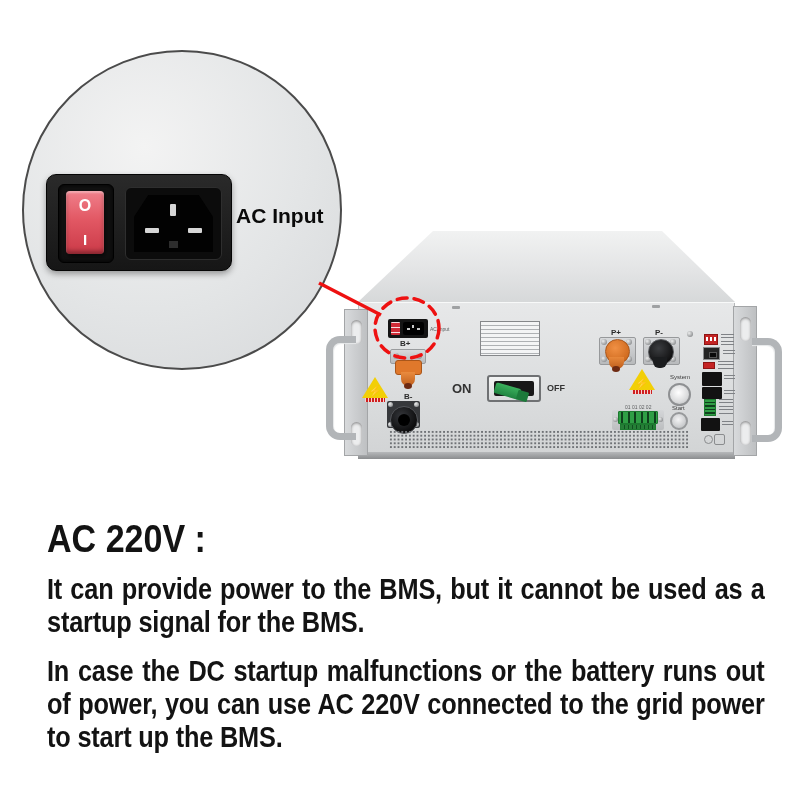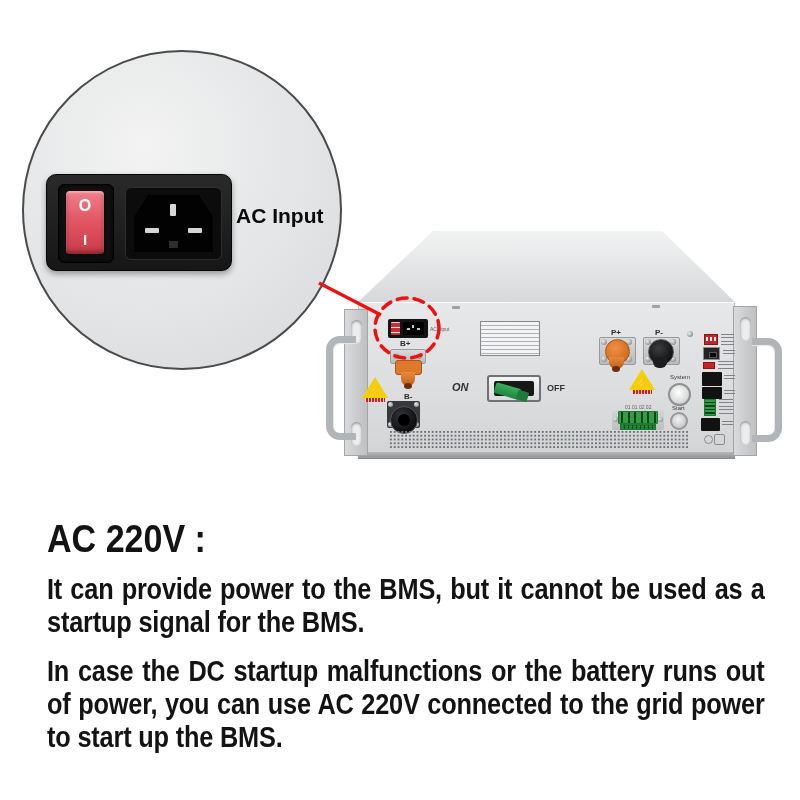--- a/index.html
+++ b/index.html
@@ -173,21 +173,21 @@
     <span class="screw" style="left:27px;top:1px;width:5px;height:5px;"></span>
     <span class="screw" style="left:1px;top:21px;width:5px;height:5px;"></span>
     <span class="screw" style="left:27px;top:21px;width:5px;height:5px;"></span>
   </div>
   <div class="abs" style="left:390px;top:406px;width:26px;height:26px;border-radius:50%;border:1px solid #54565a;background:radial-gradient(circle at 40% 35%, #34363a, #0d0d0e 70%);">
     <span class="abs" style="left:7px;top:7px;width:12px;height:12px;border-radius:50%;background:#000;"></span>
   </div>
 
   <div class="spec-sticker"></div>
 
-  <div class="panel-label" style="left:452px;top:381px;font-size:11px;color:#333;font-style:italic;">ON</div>
+  <div class="panel-label" style="left:452px;top:381px;font-size:13px;color:#333;">ON</div>
   <div class="breaker">
     <div class="breaker-slot"></div>
     <div class="breaker-lever"></div>
     <div class="breaker-tip"></div>
   </div>
   <div class="panel-label" style="left:547px;top:383px;font-size:9px;color:#333;">OFF</div>
 
   <div class="panel-label" style="left:611px;top:328px;font-size:8px;">P+</div>
   <div class="abs" style="left:599px;top:337px;width:35px;height:26px;background:linear-gradient(180deg,#d8dadc,#b8babc);border:1px solid #97999b;border-radius:2px;">
     <span class="screw" style="left:1px;top:1px;"></span>

